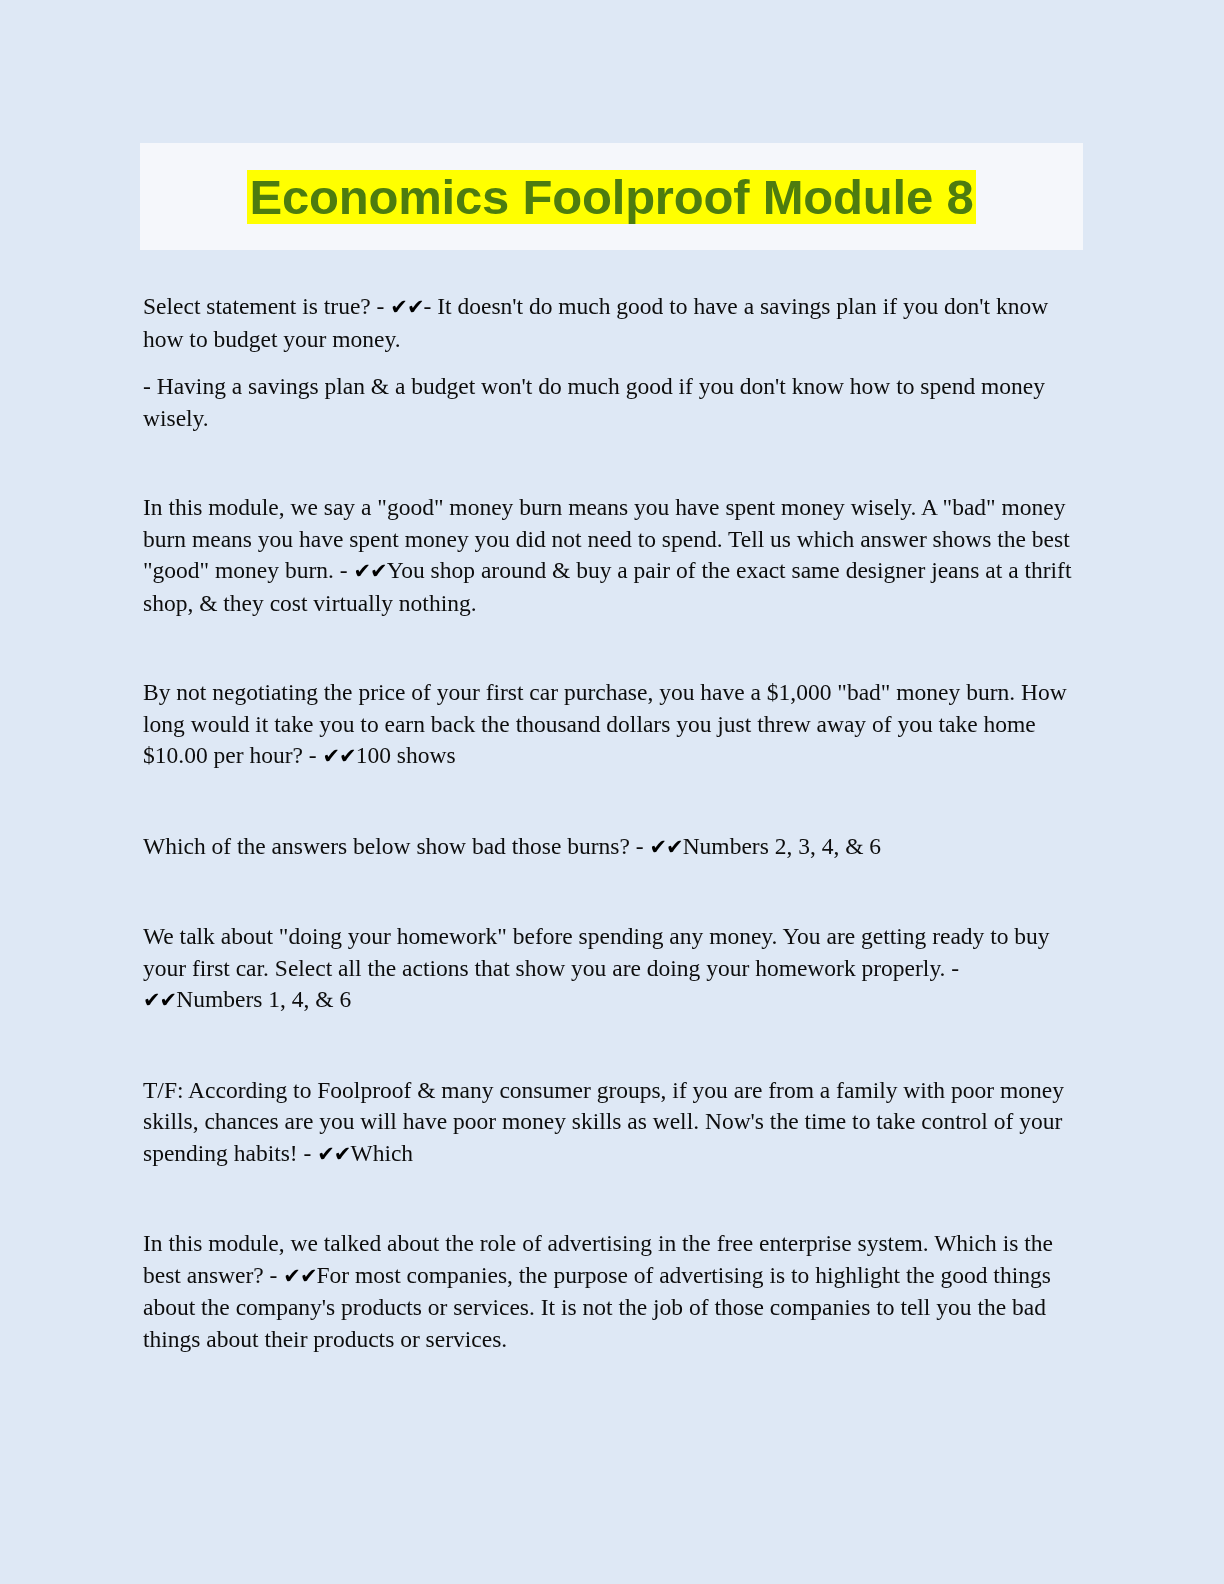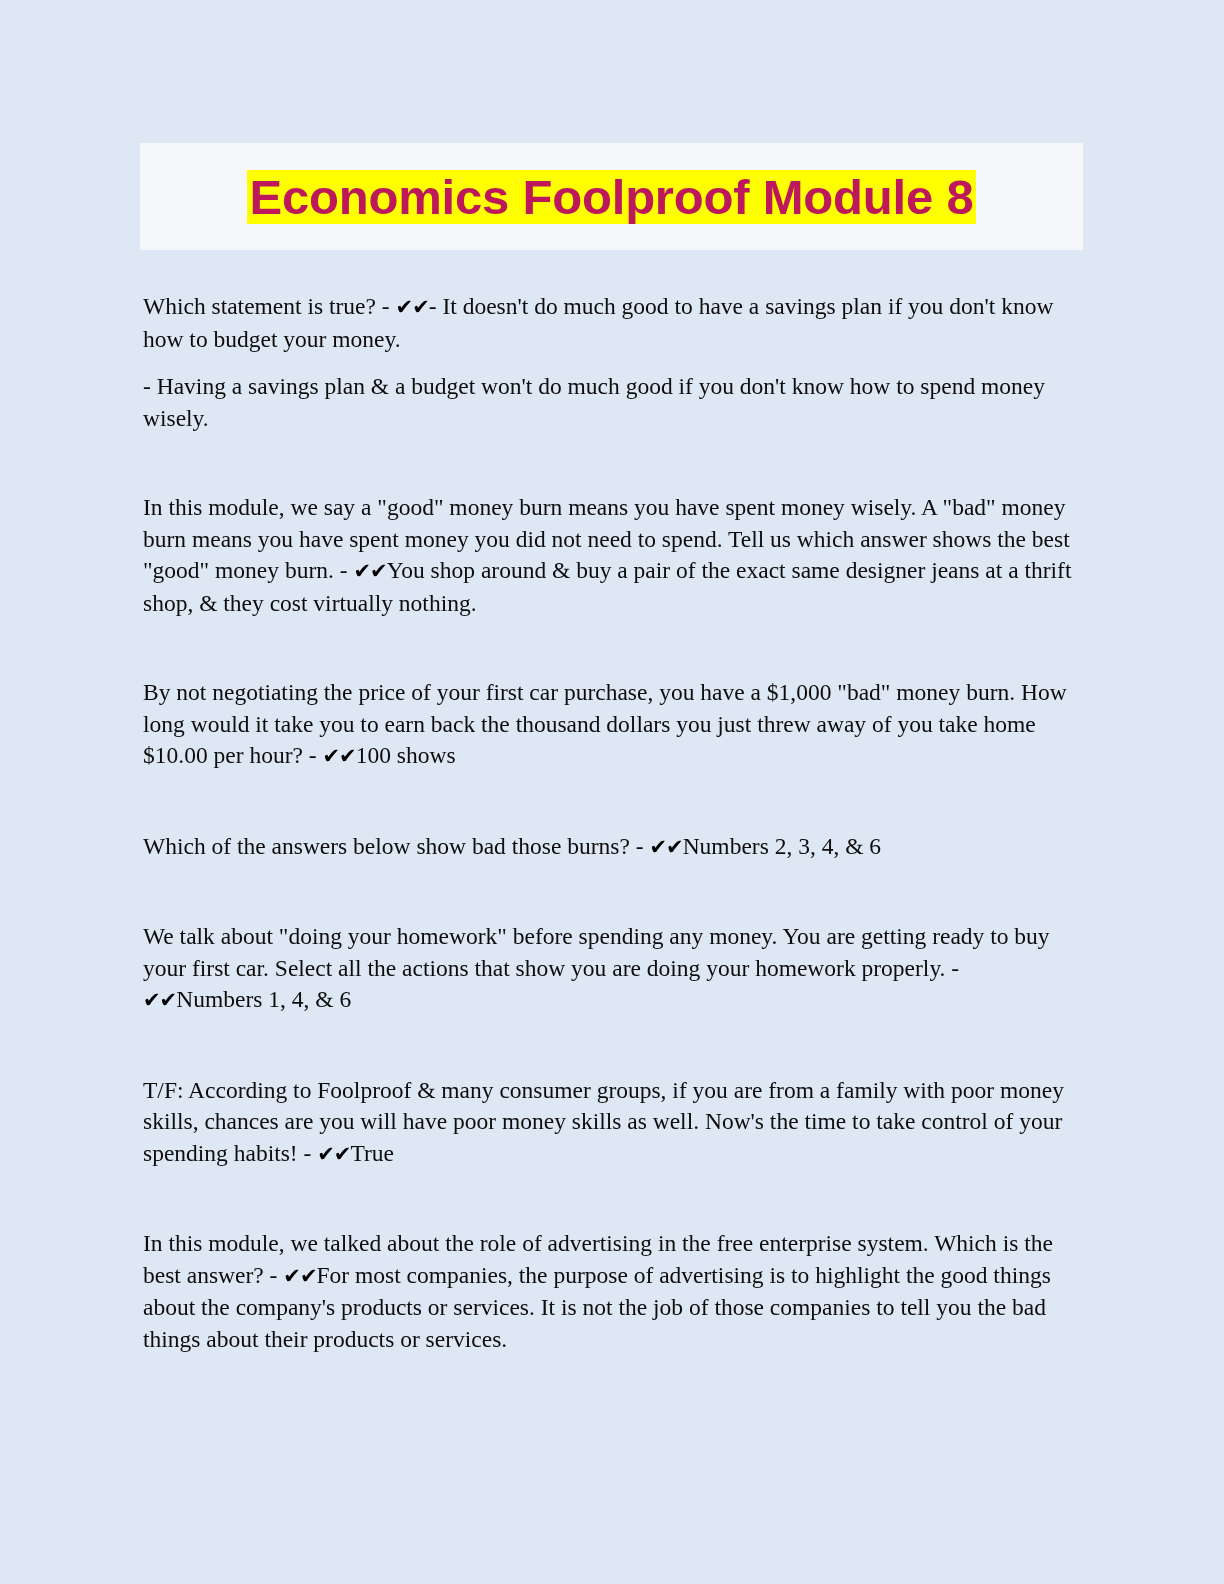--- a/index.html
+++ b/index.html
@@ -41,21 +41,21 @@
     padding: 0;
     display: flex;
     flex-direction: column;
     align-items: center;
     justify-content: center;
     font-family: "Liberation Sans", "DejaVu Sans", sans-serif;
     font-weight: bold;
     font-size: 49px;
     line-height: 54px;
     letter-spacing: -0.2px;
-    color: #be185d;
+    color: #4d7c0f;
     text-align: center;
     white-space: nowrap;
   }
   .doc-title .hl {
     background: #ffff00;
     padding: 0 3px;
     display: inline-block;
   }
 
   
@@ -93,29 +93,29 @@
 <div class="page">
 
   <div class="title-band">
     <h1 class="doc-title">
       <span class="hl">Economics Foolproof Module 8</span>
     </h1>
   </div>
 
   <div class="content">
 
-    <p class="qa"><span>Which statement is true? - </span><span class="check">✔✔</span><span>- It doesn't do much good to have a savings plan if you don't know how to budget your money.</span></p>
+    <p class="qa"><span>Select statement is true? - </span><span class="check">✔✔</span><span>- It doesn't do much good to have a savings plan if you don't know how to budget your money.</span></p>
     <p class="qa">- Having a savings plan &amp; a budget won't do much good if you don't know how to spend money wisely.</p>
 
     <p class="qa block-gap"><span>In this module, we say a "good" money burn means you have spent money wisely. A "bad" money burn means you have spent money you did not need to spend. Tell us which answer shows the best "good" money burn. - </span><span class="check">✔✔</span><span>You shop around &amp; buy a pair of the exact same designer jeans at a thrift shop, &amp; they cost virtually nothing.</span></p>
 
     <p class="qa block-gap"><span>By not negotiating the price of your first car purchase, you have a $1,000 "bad" money burn. How long would it take you to earn back the thousand dollars you just threw away of you take home $10.00 per hour? - </span><span class="check">✔✔</span><span>100 shows</span></p>
 
     <p class="qa block-gap"><span>Which of the answers below show bad those burns? - </span><span class="check">✔✔</span><span>Numbers 2, 3, 4, &amp; 6</span></p>
 
     <p class="qa block-gap"><span>We talk about "doing your homework" before spending any money. You are getting ready to buy your first car. Select all the actions that show you are doing your homework properly. - </span><span class="check">✔✔</span><span>Numbers 1, 4, &amp; 6</span></p>
 
-    <p class="qa block-gap"><span>T/F: According to Foolproof &amp; many consumer groups, if you are from a family with poor money skills, chances are you will have poor money skills as well. Now's the time to take control of your spending habits! - </span><span class="check">✔✔</span><span>True</span></p>
+    <p class="qa block-gap"><span>T/F: According to Foolproof &amp; many consumer groups, if you are from a family with poor money skills, chances are you will have poor money skills as well. Now's the time to take control of your spending habits! - </span><span class="check">✔✔</span><span>Which</span></p>
 
     <p class="qa block-gap"><span>In this module, we talked about the role of advertising in the free enterprise system. Which is the best answer? - </span><span class="check">✔✔</span><span>For most companies, the purpose of advertising is to highlight the good things about the company's products or services. It is not the job of those companies to tell you the bad things about their products or services.</span></p>
 
   </div>
 </div>
 
 </body></html>

